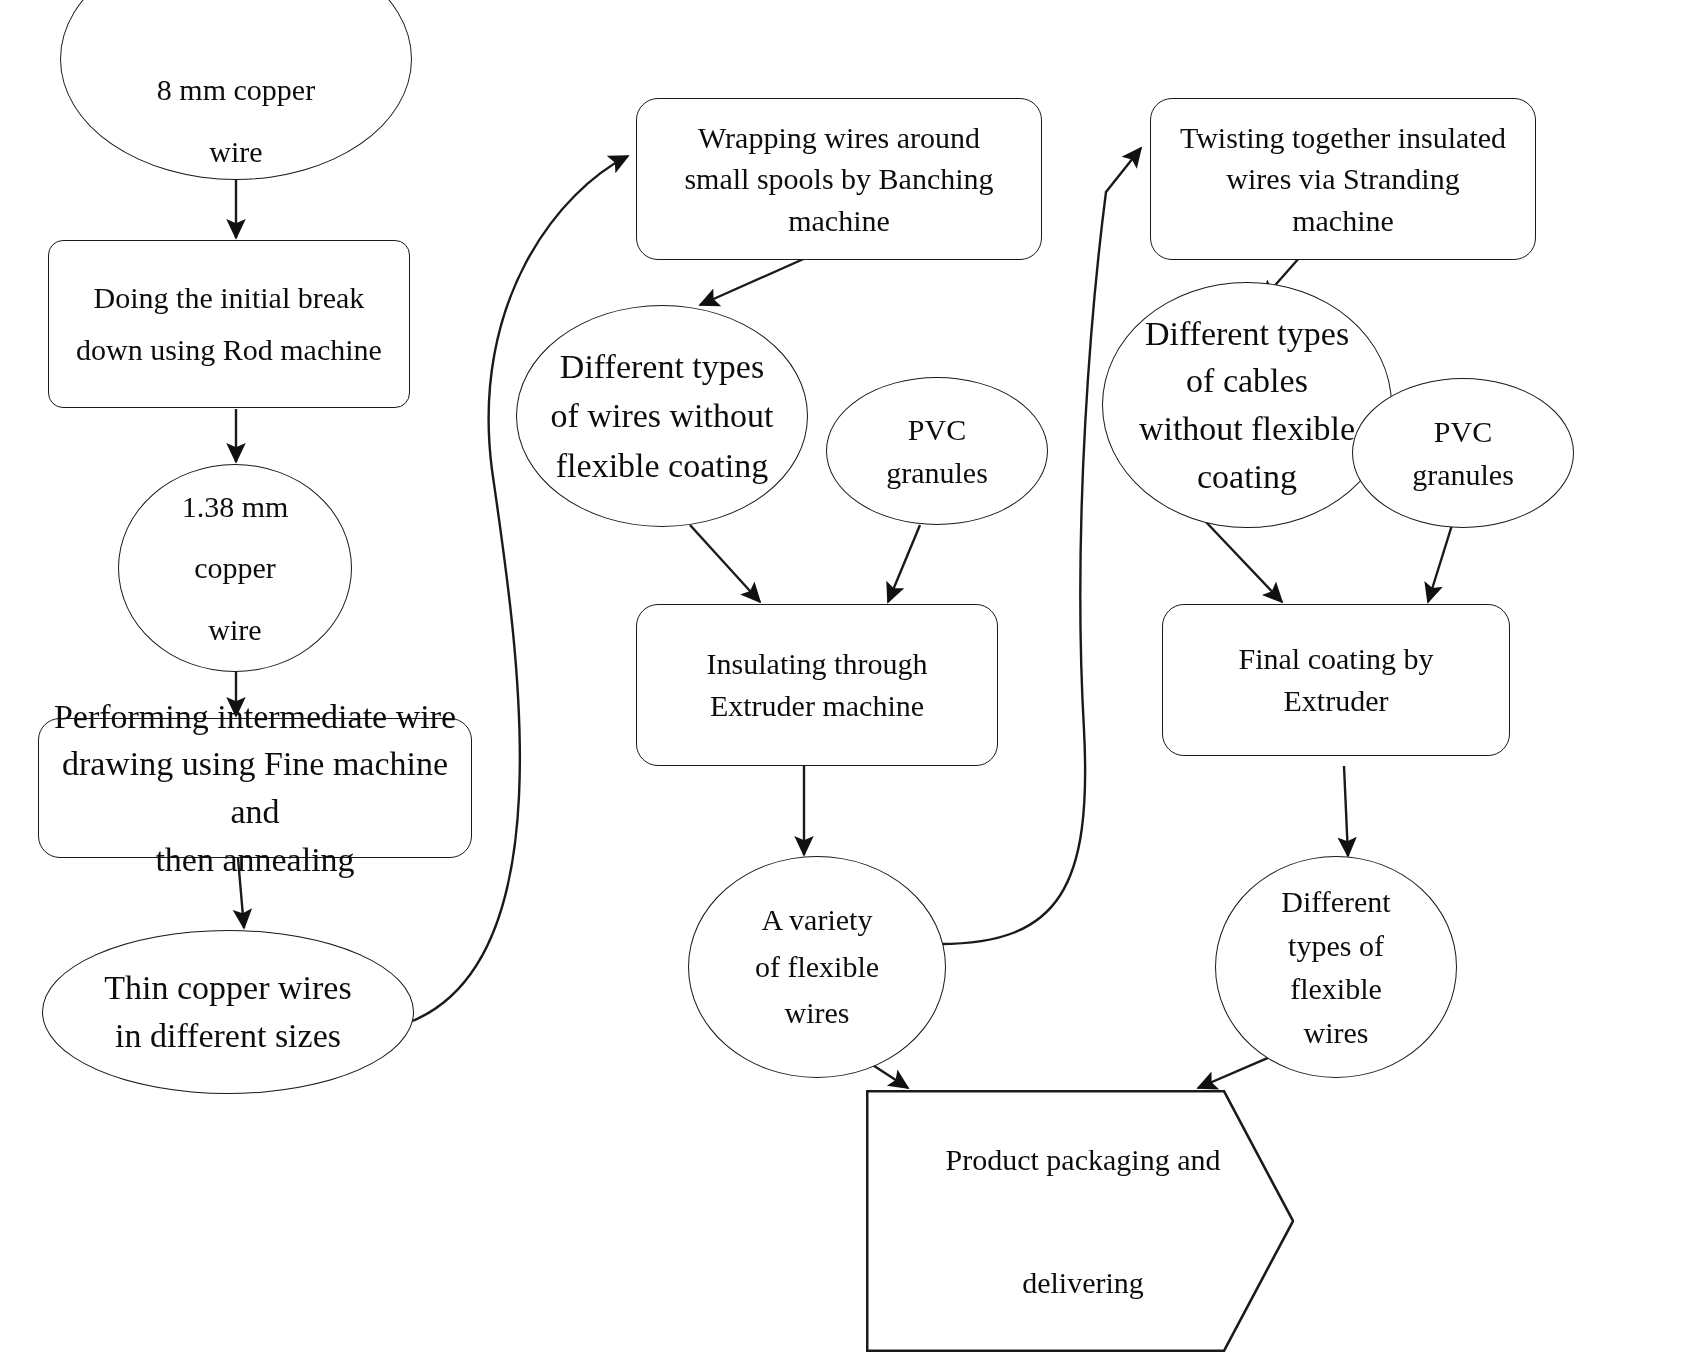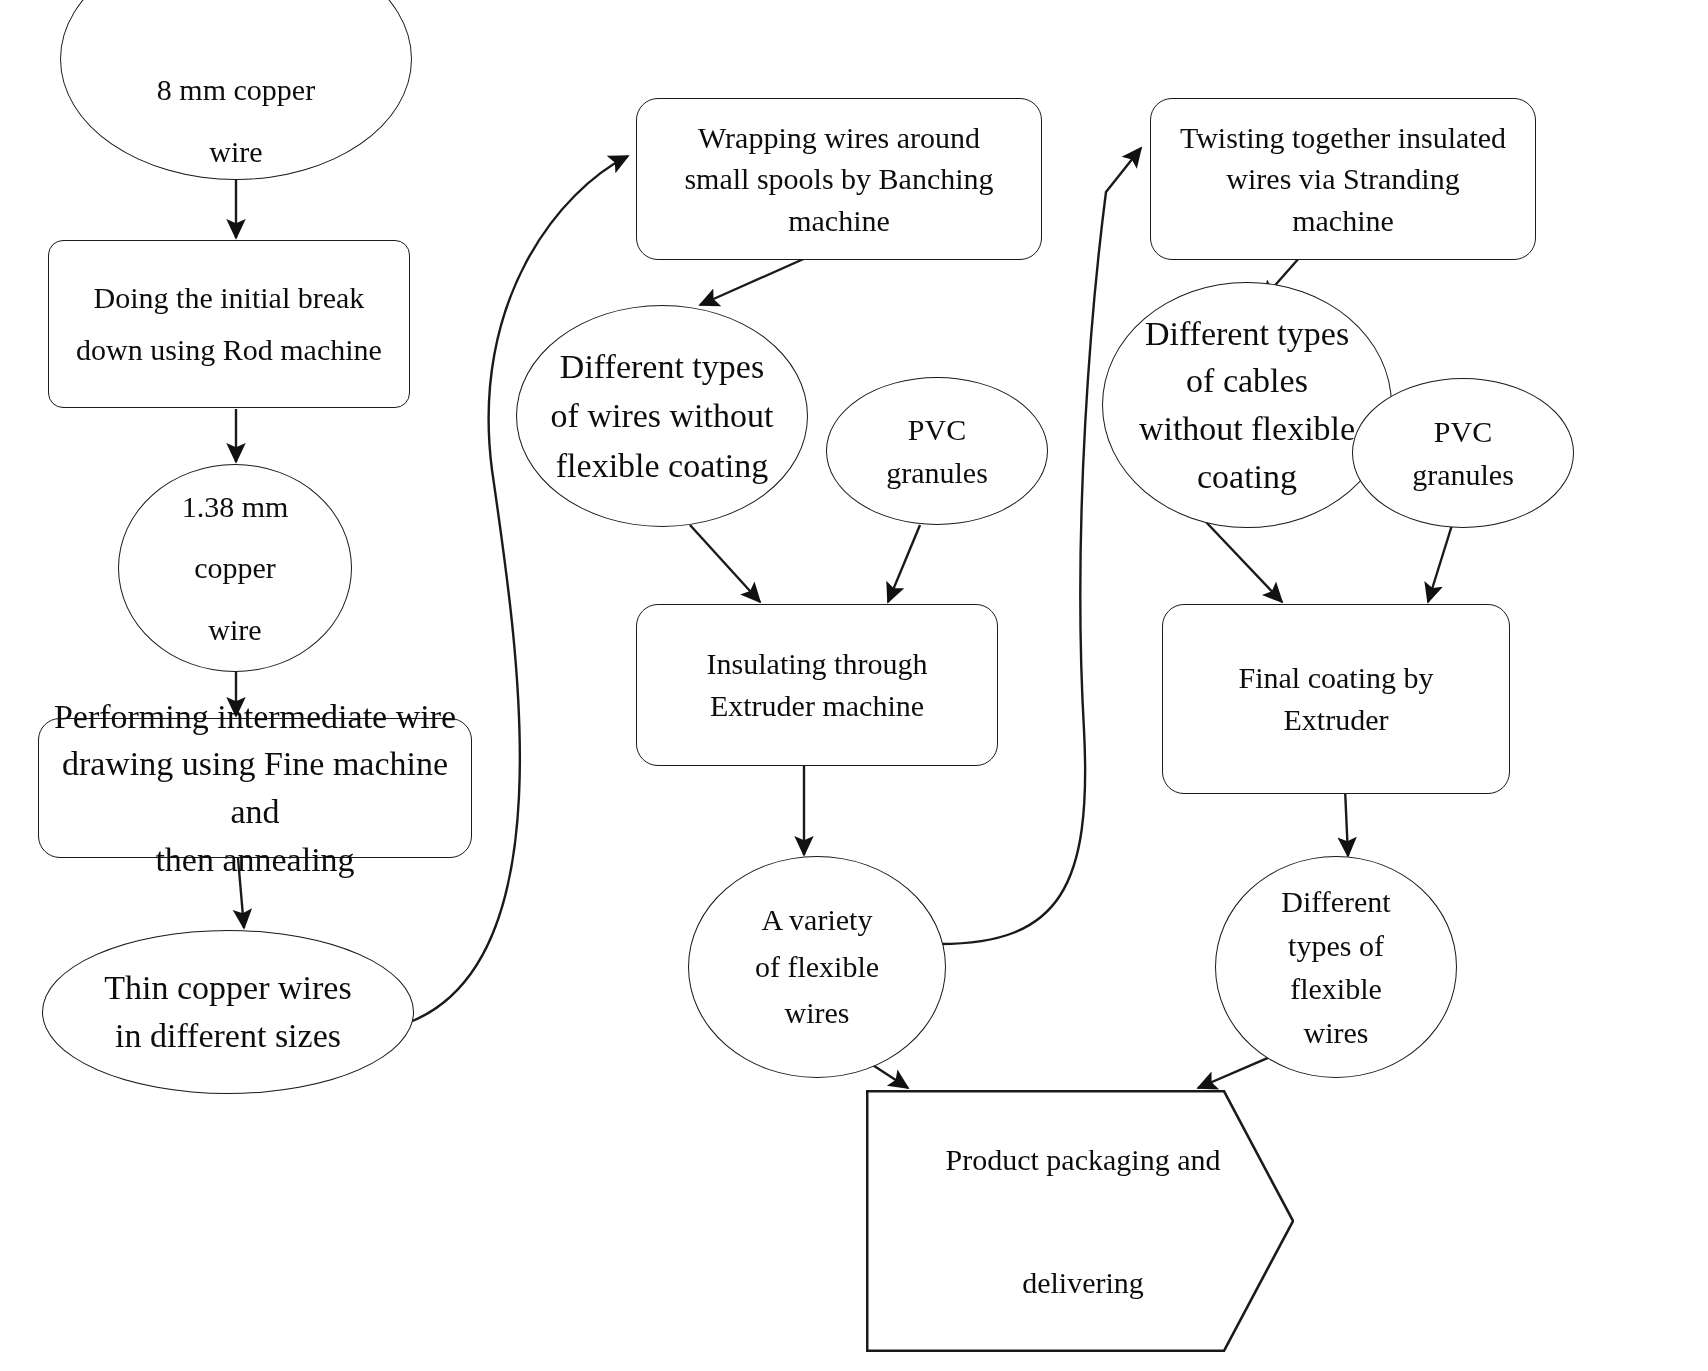--- a/index.html
+++ b/index.html
@@ -172,21 +172,21 @@
 of cables
 without flexible
 coating</span>
   </div>
 
   <div class="node shape-terminator fs-30" style="left:1352px; top:378px; width:222px; height:150px; line-height:1.45;">
     <span class="lbl">PVC
 granules</span>
   </div>
 
-  <div class="node shape-process fs-30" style="left:1162px; top:604px; width:348px; height:190px; line-height:1.40;">
+  <div class="node shape-process fs-30" style="left:1162px; top:604px; width:348px; height:152px; line-height:1.40;">
     <span class="lbl">Final coating by
 Extruder</span>
   </div>
 
   <div class="node shape-terminator fs-30" style="left:1215px; top:856px; width:242px; height:222px; line-height:1.45;">
     <span class="lbl">Different
 types of
 flexible
 wires</span>
   </div>

